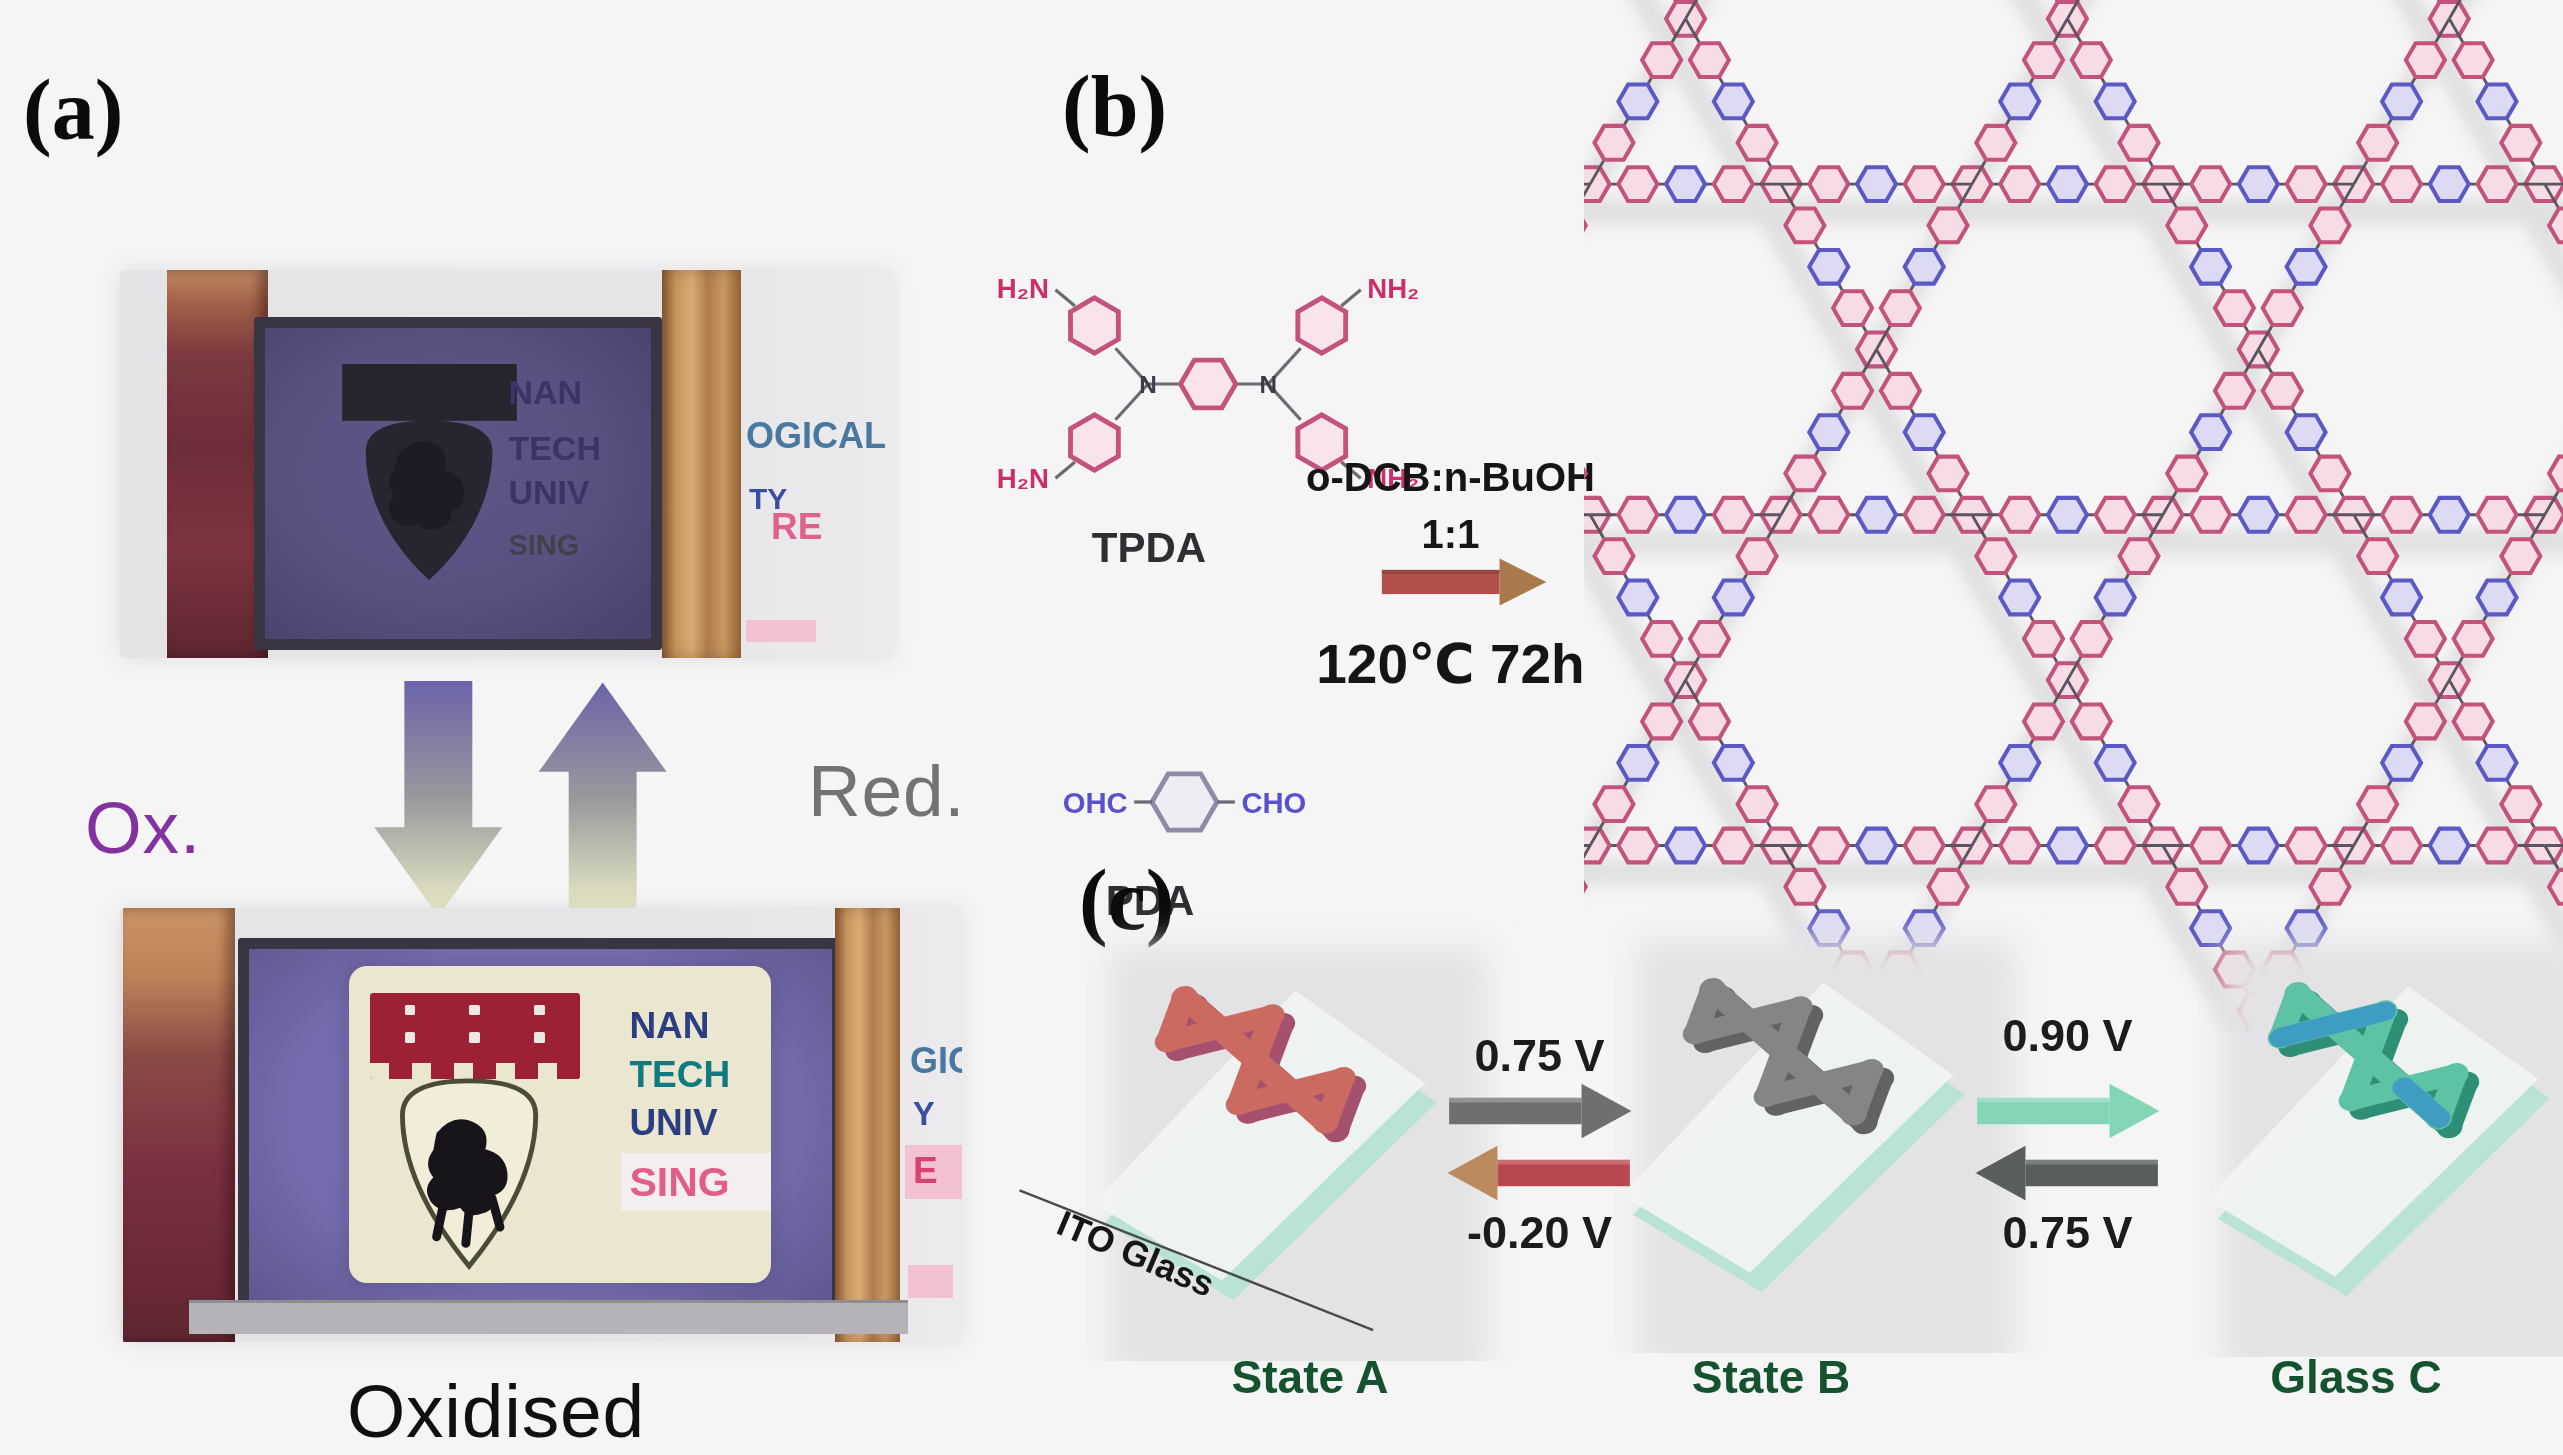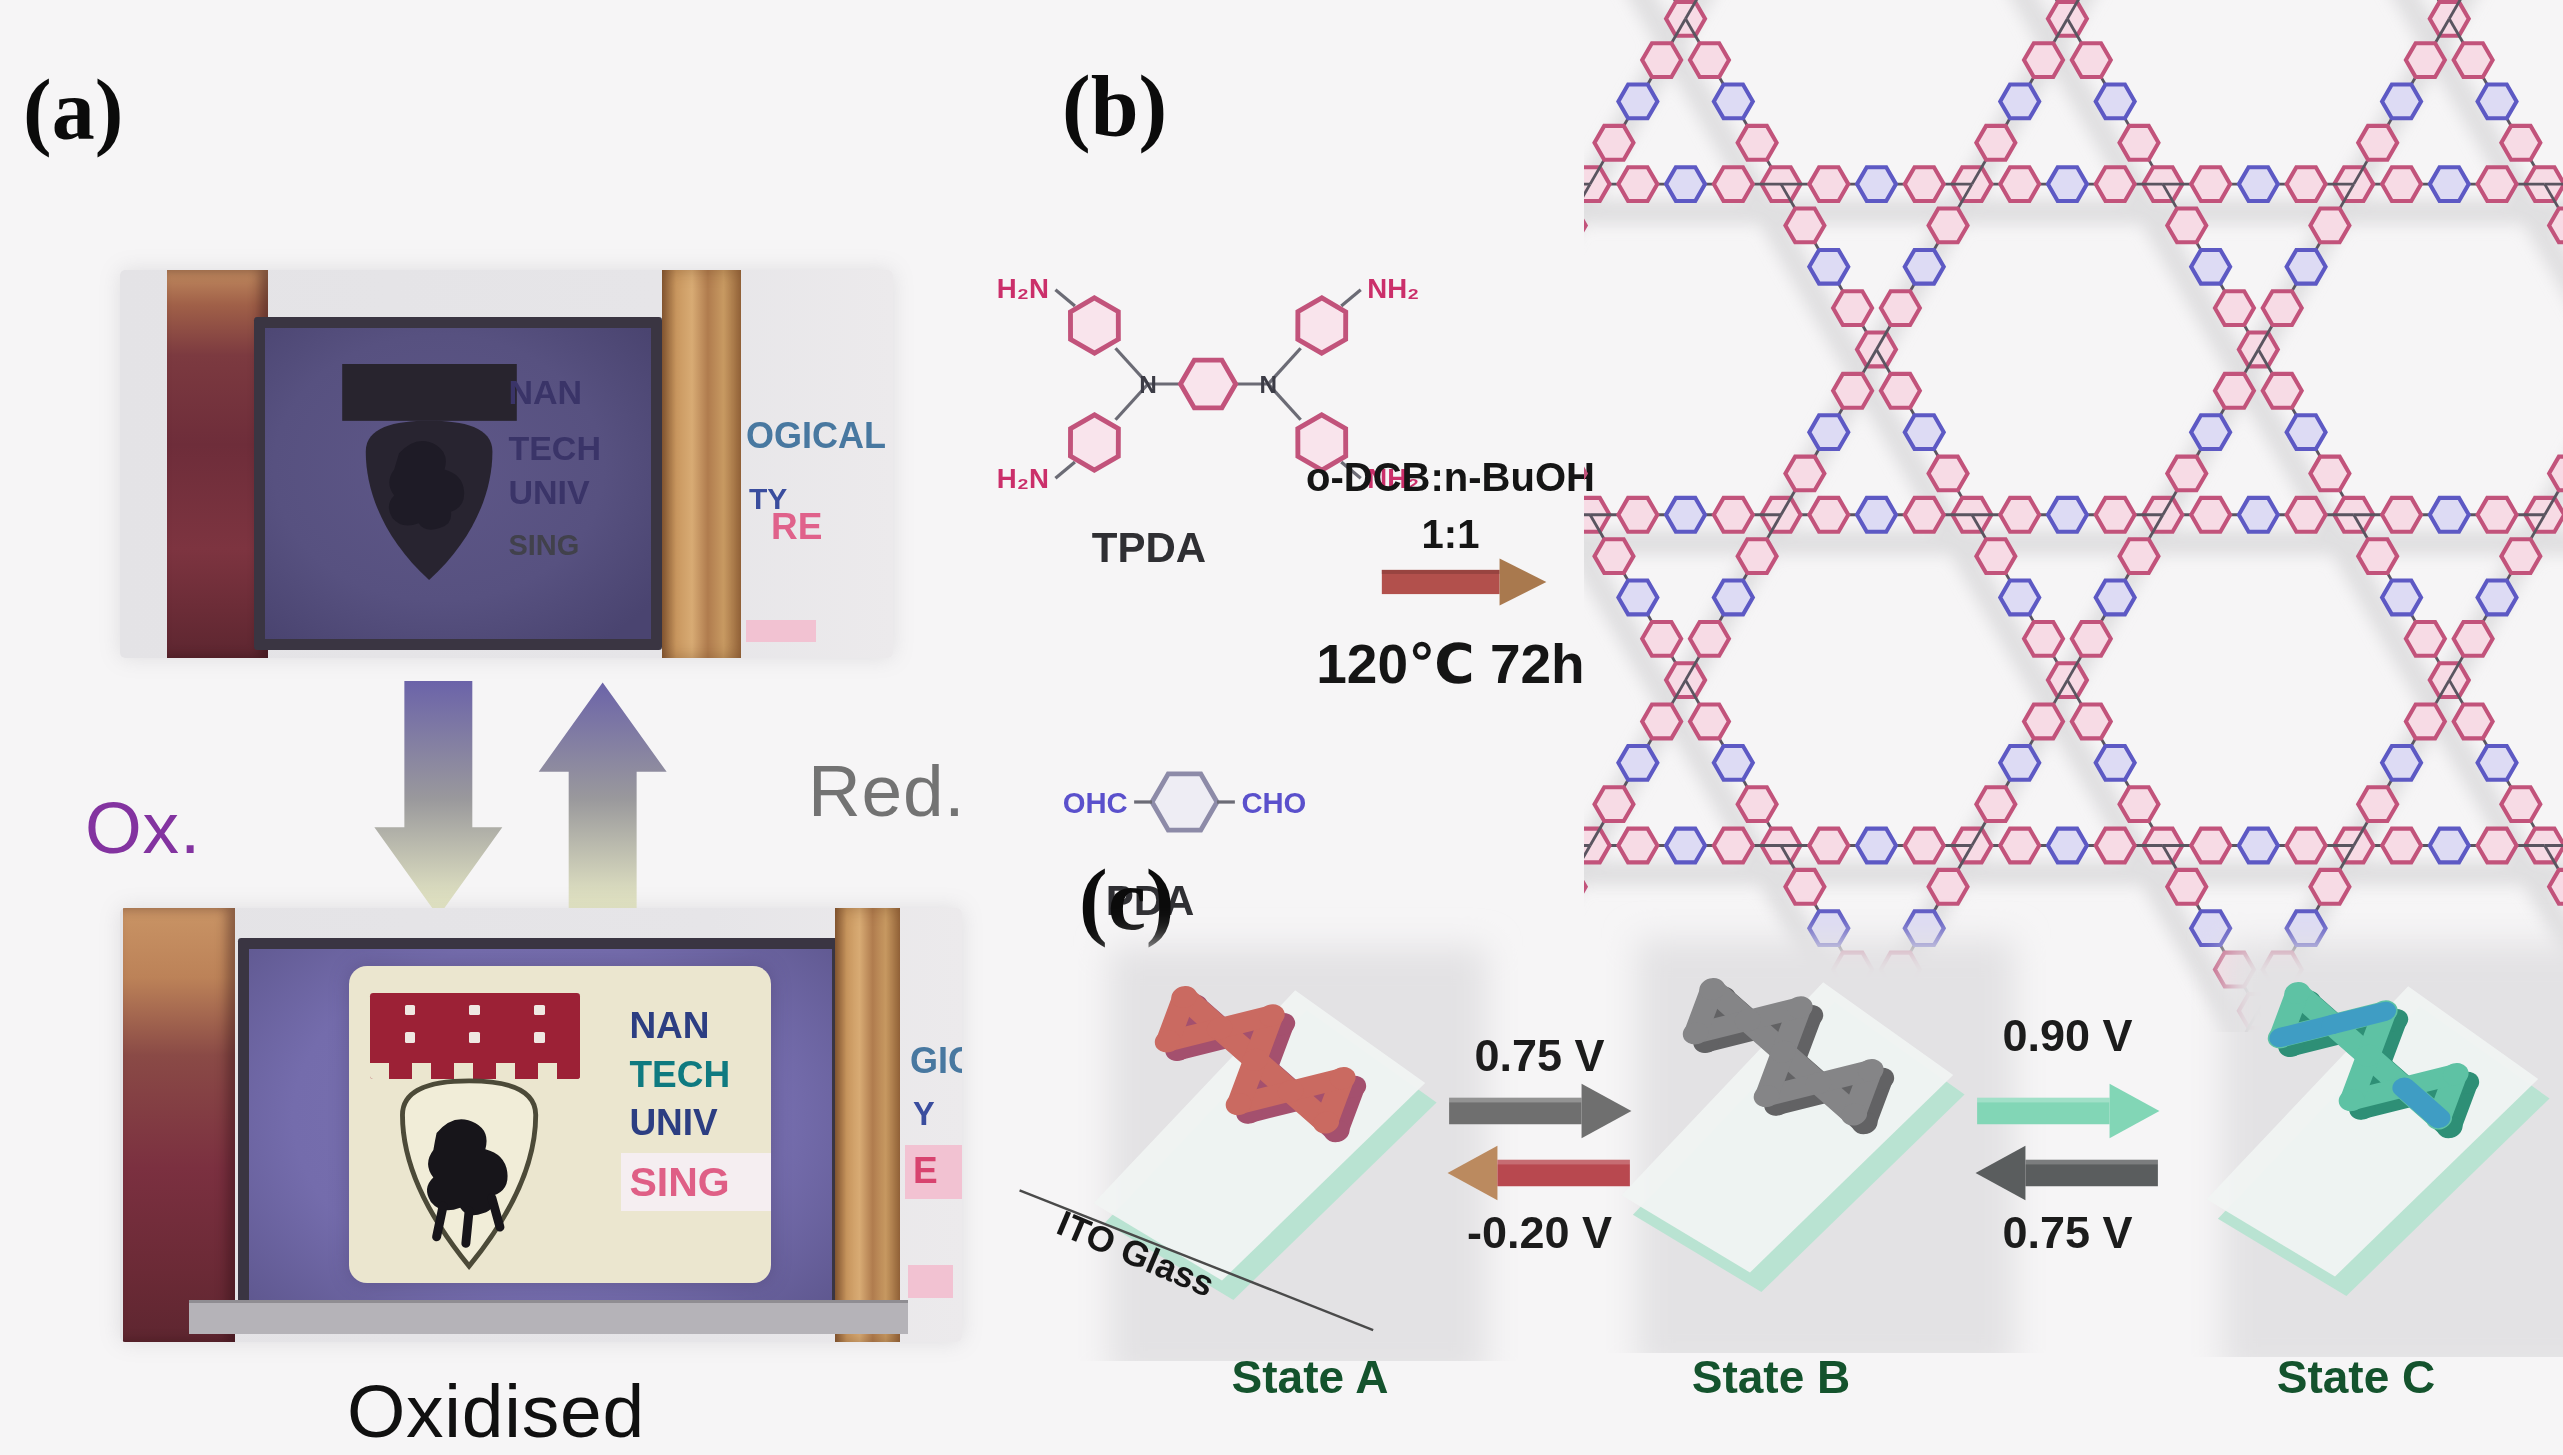--- a/index.html
+++ b/index.html
@@ -736,21 +736,21 @@
       </g>
       <g transform="translate(-15,-60) rotate(-14) scale(1,0.84) translate(0,0)">
         <line x1="-33" y1="-57.842323350227055" x2="-99" y2="-57.842323350227055" stroke="#3f9dc4" stroke-width="28" stroke-linecap="round"></line>
         <line x1="33" y1="-57.842323350227055" x2="-33" y2="-57.842323350227055" stroke="#3f9dc4" stroke-width="28" stroke-linecap="round"></line>
         <line x1="33" y1="56.473029949318835" x2="66" y2="113.63070659909178" stroke="#3f9dc4" stroke-width="28" stroke-linecap="round"></line>
       </g>
     </svg>
 
   <div class="abs state-name" style="left:1180px;top:1350px;width:260px;">State A</div>
   <div class="abs state-name" style="left:1641px;top:1350px;width:260px;">State B</div>
-  <div class="abs state-name" style="left:2226px;top:1350px;width:260px;">State C</div>
+  <div class="abs state-name" style="left:2226px;top:1350px;width:260px;">Glass C</div>
 
   <div class="abs volt" style="left:1434px;top:1030px;width:211px;">0.75 V</div>
   <svg class="abs" id="t1-fw" style="left:1446px;top:1082px;" width="187" height="58" viewBox="0 0 240 74">
       <rect x="4" y="20" width="170" height="34" fill="#6f6f6f"></rect>
       <rect x="4" y="20" width="170" height="6" fill="#ffffff" opacity="0.25"></rect>
       <polygon points="174,2 238,37 174,72" fill="#6f6f6f"></polygon>
     </svg>
   <svg class="abs" id="t1-bw" style="left:1446px;top:1144px;" width="187" height="58" viewBox="0 0 240 74">
       <polygon points="66,2 2,37 66,72" fill="#bb8a5f"></polygon>
       <rect x="66" y="20" width="170" height="34" fill="#b8484f"></rect>

